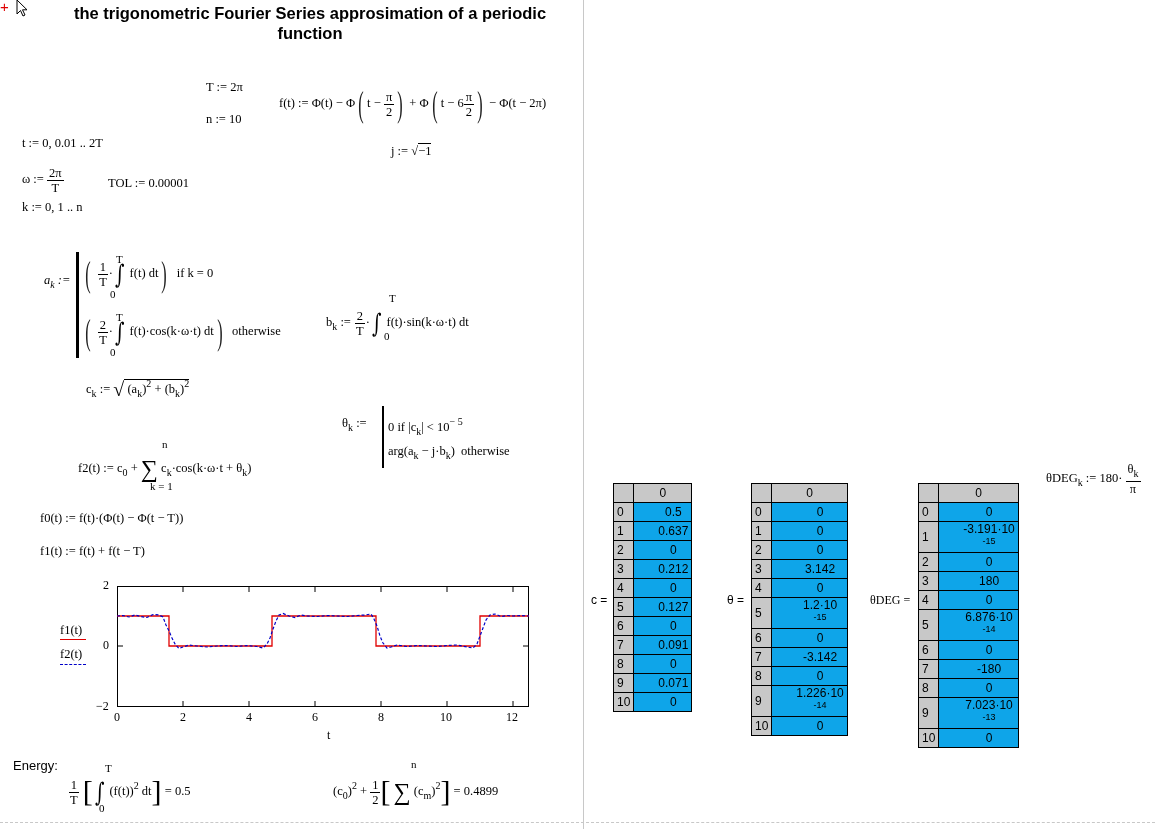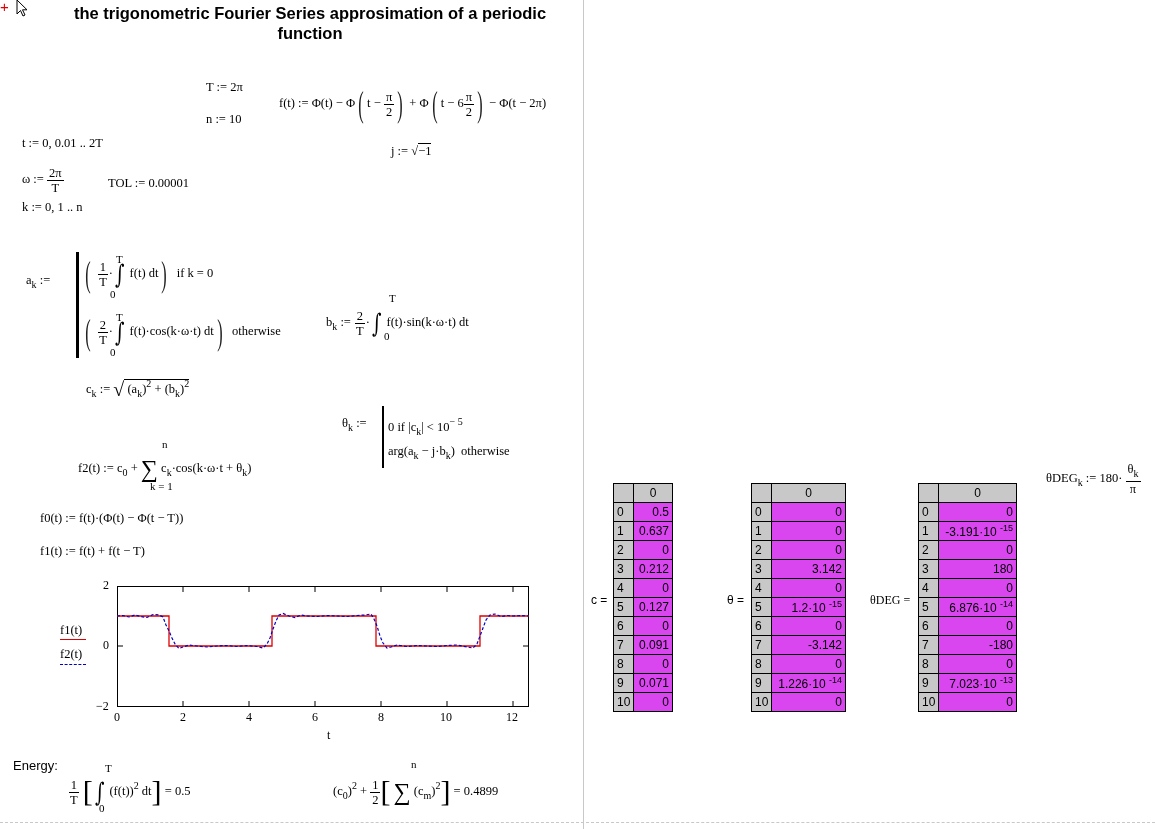--- a/index.html
+++ b/index.html
@@ -21,21 +21,21 @@
   .bar { position:absolute; background:#000; width:3px; }
   .bar-thin { position:absolute; background:#000; width:2px; }
   .divider-v { position:absolute; left:583px; top:0; width:1px; height:829px; background:#c8c8c8; }
   .divider-h { position:absolute; left:0; top:822px; width:1155px; height:0; border-top:1px dashed #c8c8c8; }
   .cursor-plus { left:0px; top:-2px; color:#e00000; font-family:"Liberation Sans", sans-serif; font-size:15px; }
   
   table.mtab { position:absolute; border-collapse:collapse; font-family:"Liberation Sans", sans-serif; font-size:12px; }
   table.mtab td { border:1px solid #000; height:18px; padding:0 3px; }
   table.mtab td.hd { background:#c8c8c8; text-align:center; }
   table.mtab td.idx { background:#c8c8c8; text-align:left; width:13px; padding-left:3px; }
-  table.mtab td.val { background:#d946ef; text-align:right; }
+  table.mtab td.val { background:#0ea5e9; text-align:center;padding-left:24px; }
   .tlabel { font-family:"Liberation Sans", sans-serif; font-size:12px; }
   .tlabel.serif { font-family:"Liberation Serif", serif; }
   sup.e { font-size:9px; vertical-align:5px; }
   .plot-tick { position:absolute; font-family:"Liberation Serif", serif; font-size:12px; }
 </style>
 </head>
 <body>
 
 <div class="divider-v"></div>
 <div class="divider-h"></div>
@@ -78,21 +78,21 @@
   <span class="frac">
       <span class="num">2π</span>
       <span class="den">T</span>
     </span>
 </div>
 <div class="abs math" style="left:108px;top:176px;">TOL := 0.00001</div>
 
 <div class="abs math" style="left:22px;top:200px;">k := 0, 1 .. n</div>
 
 <div class="abs" style="left:20px;top:246px;width:280px;height:118px;">
-  <div class="abs math" style="left:6px;top:27px;">
+  <div class="abs math" style="left:24px;top:27px;font-style:italic;">
     <span>a</span><span class="sub">k</span>
     <span>:=</span>
   </div>
   <div class="bar" style="left:56px;top:6px;height:106px;"></div>
 
   <div class="abs math" style="left:62px;top:10px;">
     <span class="bigparen">(</span>
     <span class="frac">
         <span class="num">1</span>
         <span class="den">T</span>

